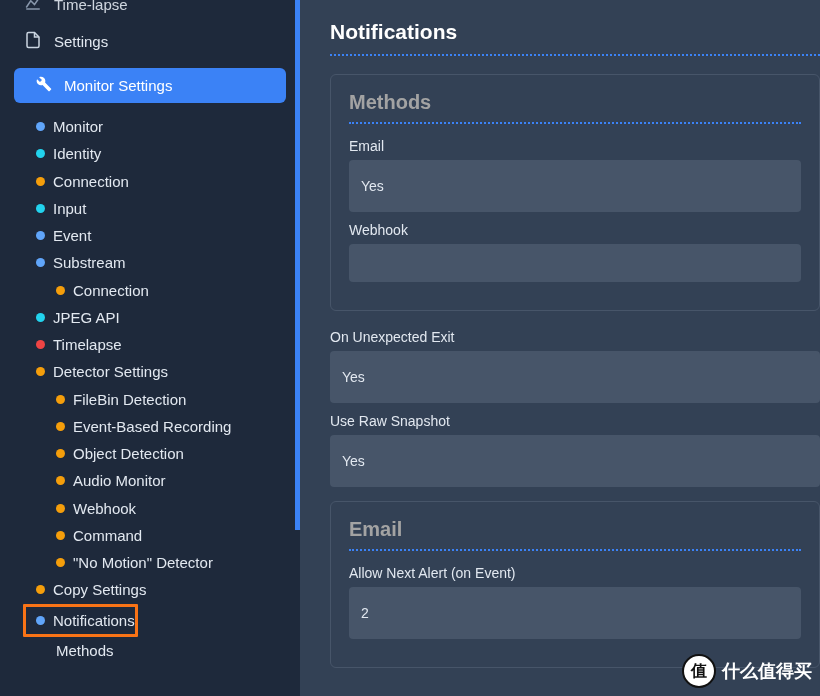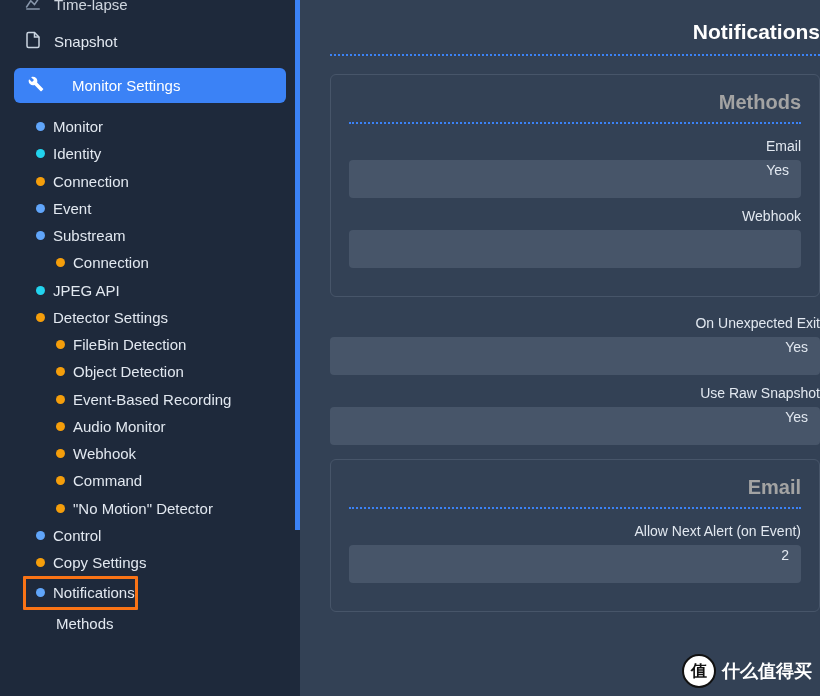--- a/index.html
+++ b/index.html
@@ -8,21 +8,20 @@
     font-family: "Segoe UI", Arial, sans-serif;
     color: #e2e8f0;
     width: 820px;
     height: 696px;
     overflow: hidden;
     position: relative;
   }
   .layout {
     display: flex;
     height: 100%;
-    text-align: right;
   }
   .sidebar {
     width: 300px;
     background: #1e293b;
     padding: 0 14px 0 14px;
     overflow: hidden;
     position: relative;
   }
   .main {
     flex: 1;
@@ -39,25 +38,25 @@
     color: #e2e8f0;
     font-size: 15px;
     margin-bottom: 4px;
     cursor: pointer;
   }
   .sidebar-top-item svg { flex-shrink: 0; }
   .sidebar-top-item.cut { margin-top: -12px; opacity: 0.9; }
   .monitor-settings-btn {
     display: flex;
     align-items: center;
-    gap: 28px;
+    gap: 12px;
     background: #3b82f6;
     color: #ffffff;
     font-size: 15px;
-    padding: 8px 14px;
+    padding: 8px 22px;
     border-radius: 6px;
     margin-top: 10px;
     margin-bottom: 10px;
     cursor: pointer;
   }
   .tree { list-style: none; }
   .tree li {
     display: flex;
     align-items: center;
     gap: 8px;
@@ -123,21 +122,21 @@
     margin-bottom: 6px;
     margin-top: 4px;
   }
   .field-input, .field-select {
     width: 100%;
     background: #475569;
     border: none;
     border-radius: 4px;
     color: #e2e8f0;
     font-size: 14px;
-    padding: 2px 12px;
+    padding: 18px 12px;
     min-height: 38px;
     margin-bottom: 10px;
   }
   .field-block { margin-bottom: 8px; }
   .watermark {
     position: absolute;
     right: 8px;
     bottom: 8px;
     display: flex;
     align-items: center;
@@ -176,21 +175,21 @@
       <span>Time-lapse</span>
     </div>
 
     <div class="sidebar-top-item">
       <span>
         <svg width="18" height="18" viewBox="0 0 24 24" fill="none" stroke="#cbd5e1" stroke-width="2">
             <path d="M14 2H6a2 2 0 0 0-2 2v16a2 2 0 0 0 2 2h12a2 2 0 0 0 2-2V8z"></path>
             <path d="M14 2v6h6"></path>
           </svg>
       </span>
-      <span>Snapshot</span>
+      <span>Settings</span>
     </div>
 
     <div class="monitor-settings-btn">
       <span>
         <svg width="16" height="16" viewBox="0 0 24 24" fill="#ffffff">
             <path d="M22.7 19l-9.1-9.1c.9-2.3.4-5-1.5-6.9-2-2-5-2.4-7.4-1.3L9 6 6 9 1.6 4.7C.4 7.1.9 10.1 2.9 12.1c1.9 1.9 4.6 2.4 6.9 1.5l9.1 9.1c.4.4 1 .4 1.4 0l2.3-2.3c.5-.4.5-1.1.1-1.4z"></path>
           </svg>
       </span>
       <span>Monitor Settings</span>
     </div>
@@ -202,70 +201,74 @@
         </li>
         <li class="l1">
           <span class="dot teal"></span>
           <span>Identity</span>
         </li>
         <li class="l1">
           <span class="dot orange"></span>
           <span>Connection</span>
         </li>
         <li class="l1">
+          <span class="dot teal"></span>
+          <span>Input</span>
+        </li>
+        <li class="l1">
           <span class="dot blue"></span>
           <span>Event</span>
         </li>
         <li class="l1">
           <span class="dot blue"></span>
           <span>Substream</span>
         </li>
         <li class="l2">
           <span class="dot orange"></span>
           <span>Connection</span>
         </li>
         <li class="l1">
           <span class="dot teal"></span>
           <span>JPEG API</span>
         </li>
         <li class="l1">
+          <span class="dot red"></span>
+          <span>Timelapse</span>
+        </li>
+        <li class="l1">
           <span class="dot orange"></span>
           <span>Detector Settings</span>
         </li>
         <li class="l2">
           <span class="dot orange"></span>
           <span>FileBin Detection</span>
         </li>
         <li class="l2">
           <span class="dot orange"></span>
+          <span>Event-Based Recording</span>
+        </li>
+        <li class="l2">
+          <span class="dot orange"></span>
           <span>Object Detection</span>
         </li>
         <li class="l2">
           <span class="dot orange"></span>
-          <span>Event-Based Recording</span>
-        </li>
-        <li class="l2">
-          <span class="dot orange"></span>
           <span>Audio Monitor</span>
         </li>
         <li class="l2">
           <span class="dot orange"></span>
           <span>Webhook</span>
         </li>
         <li class="l2">
           <span class="dot orange"></span>
           <span>Command</span>
         </li>
         <li class="l2">
           <span class="dot orange"></span>
           <span>"No Motion" Detector</span>
-        </li>
-        <li class="l1">
-          <span class="dot blue"></span>
-          <span>Control</span>
         </li>
         <li class="l1">
           <span class="dot orange"></span>
           <span>Copy Settings</span>
         </li>
         <li class="l1 highlight-box">
           <span class="dot blue"></span>
           <span>Notifications</span>
         </li>
         <li class="l2">

